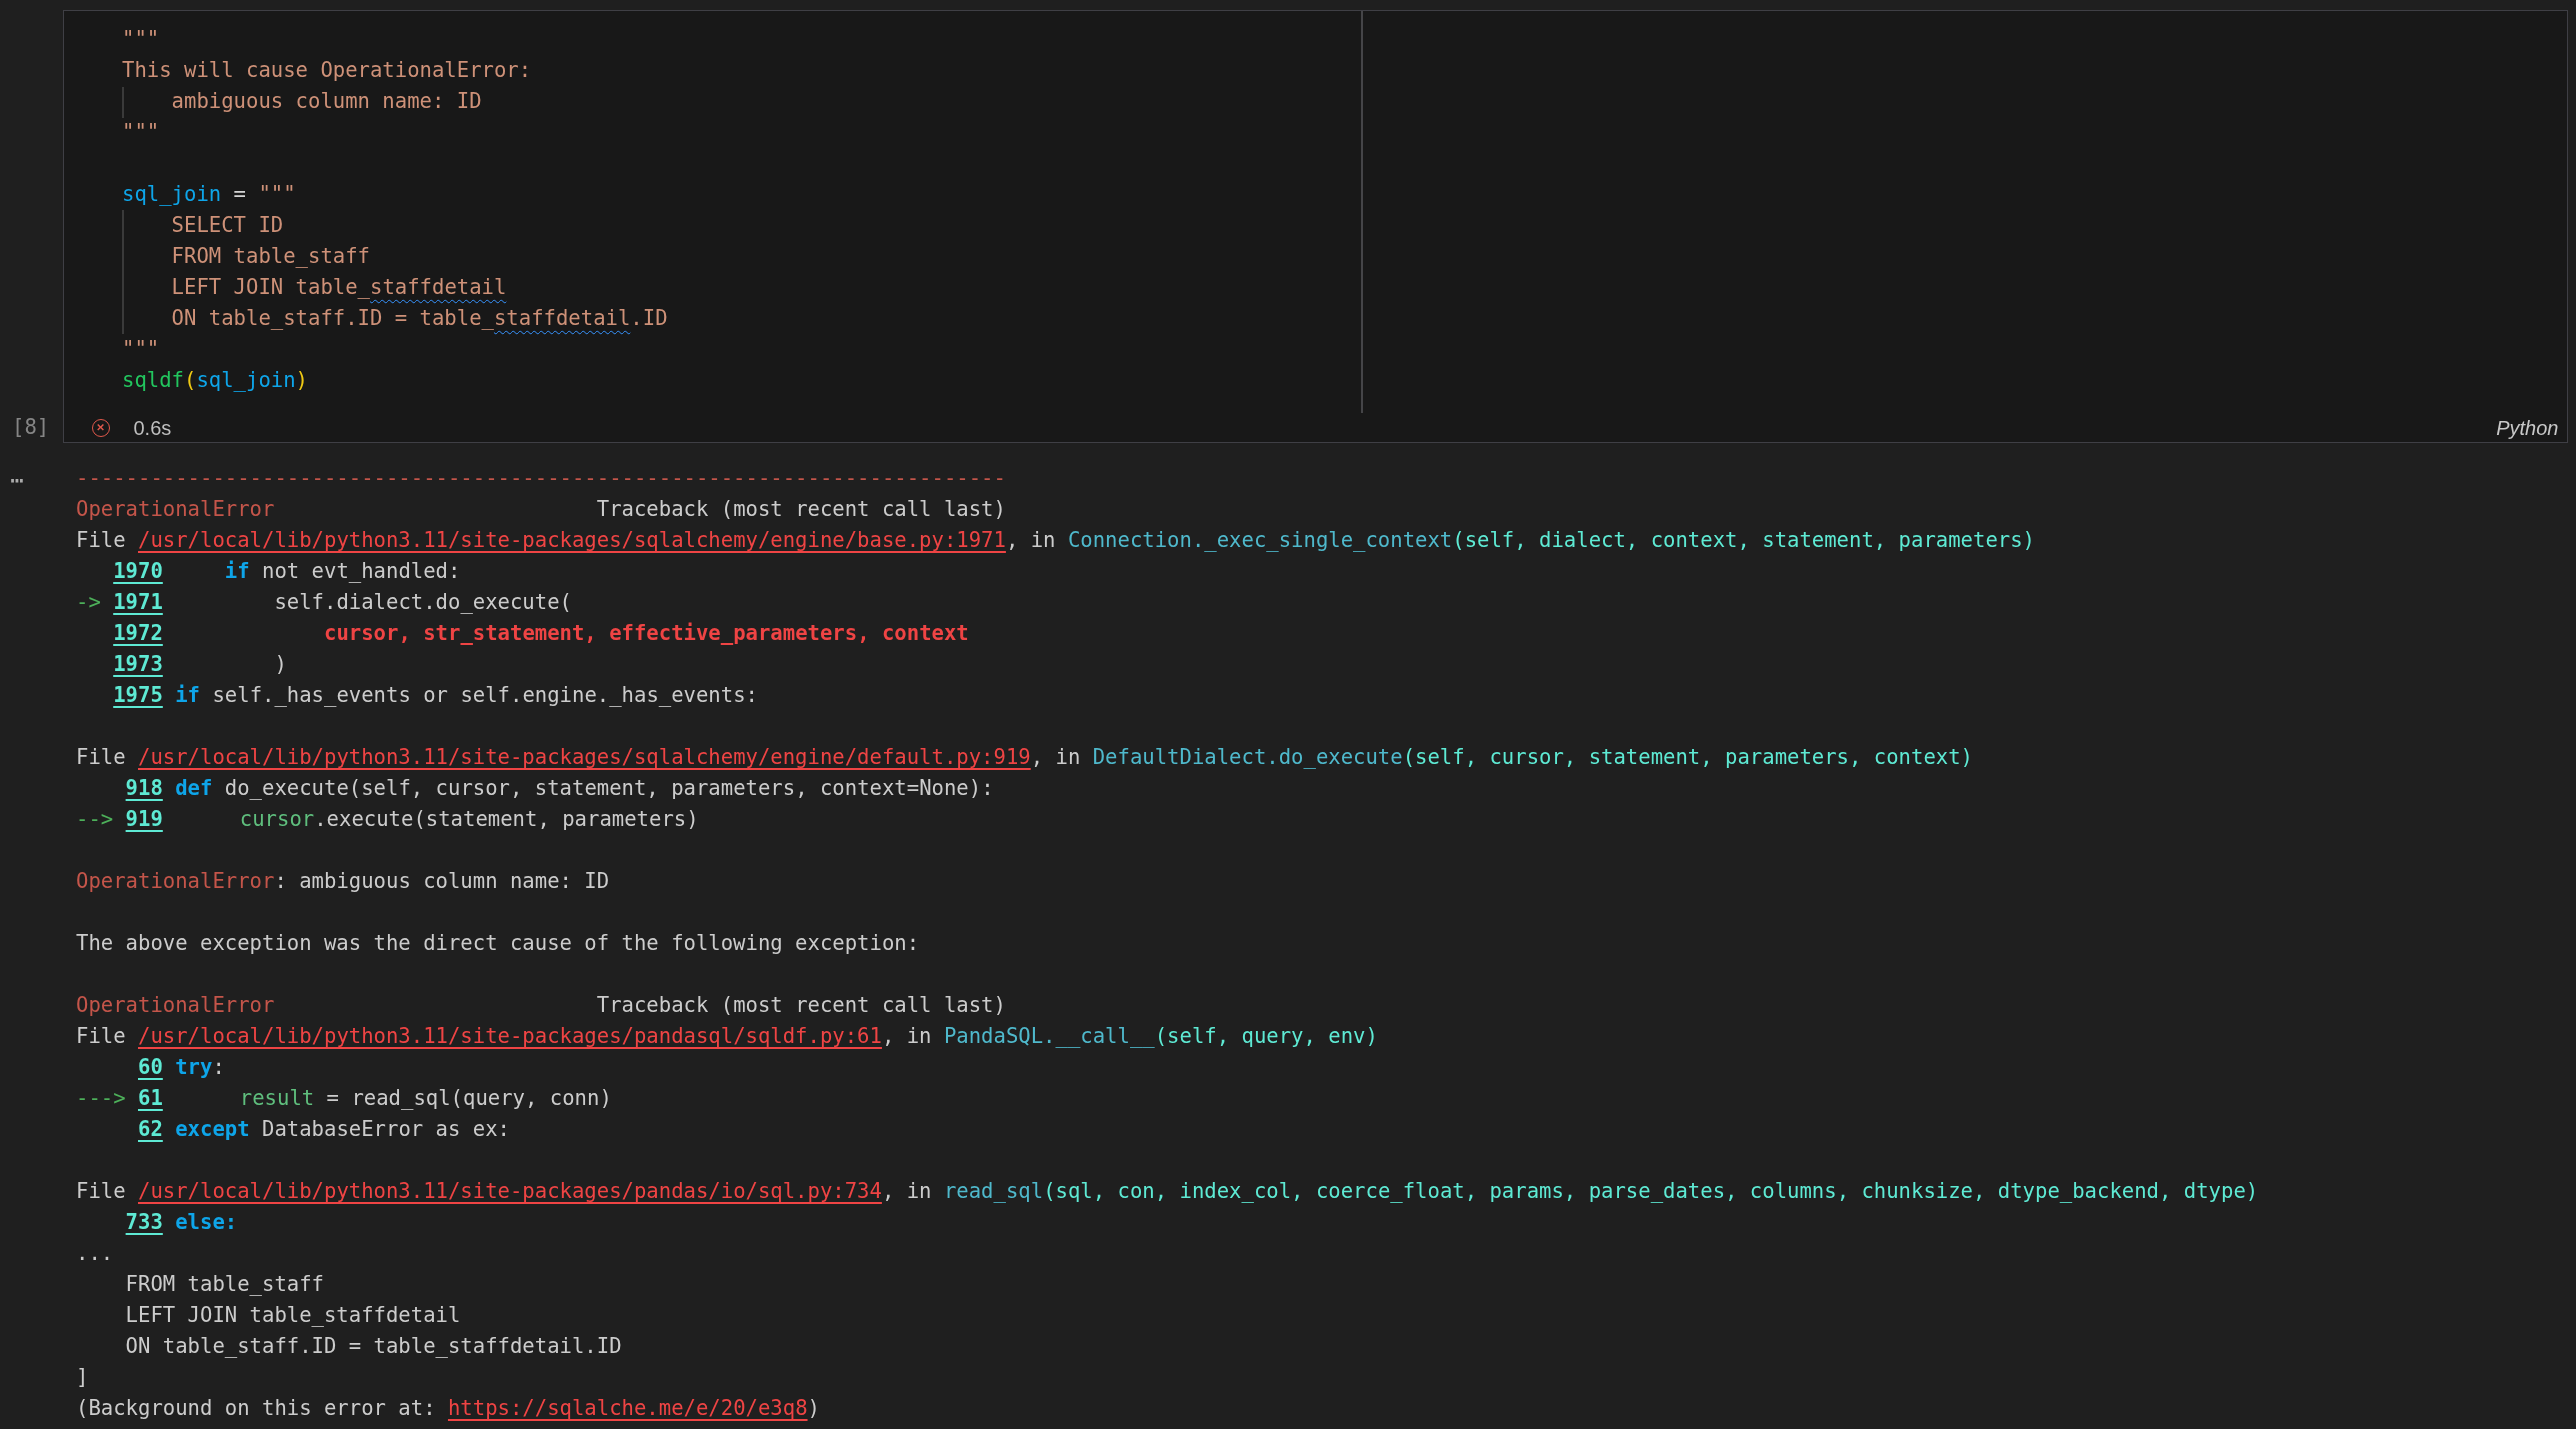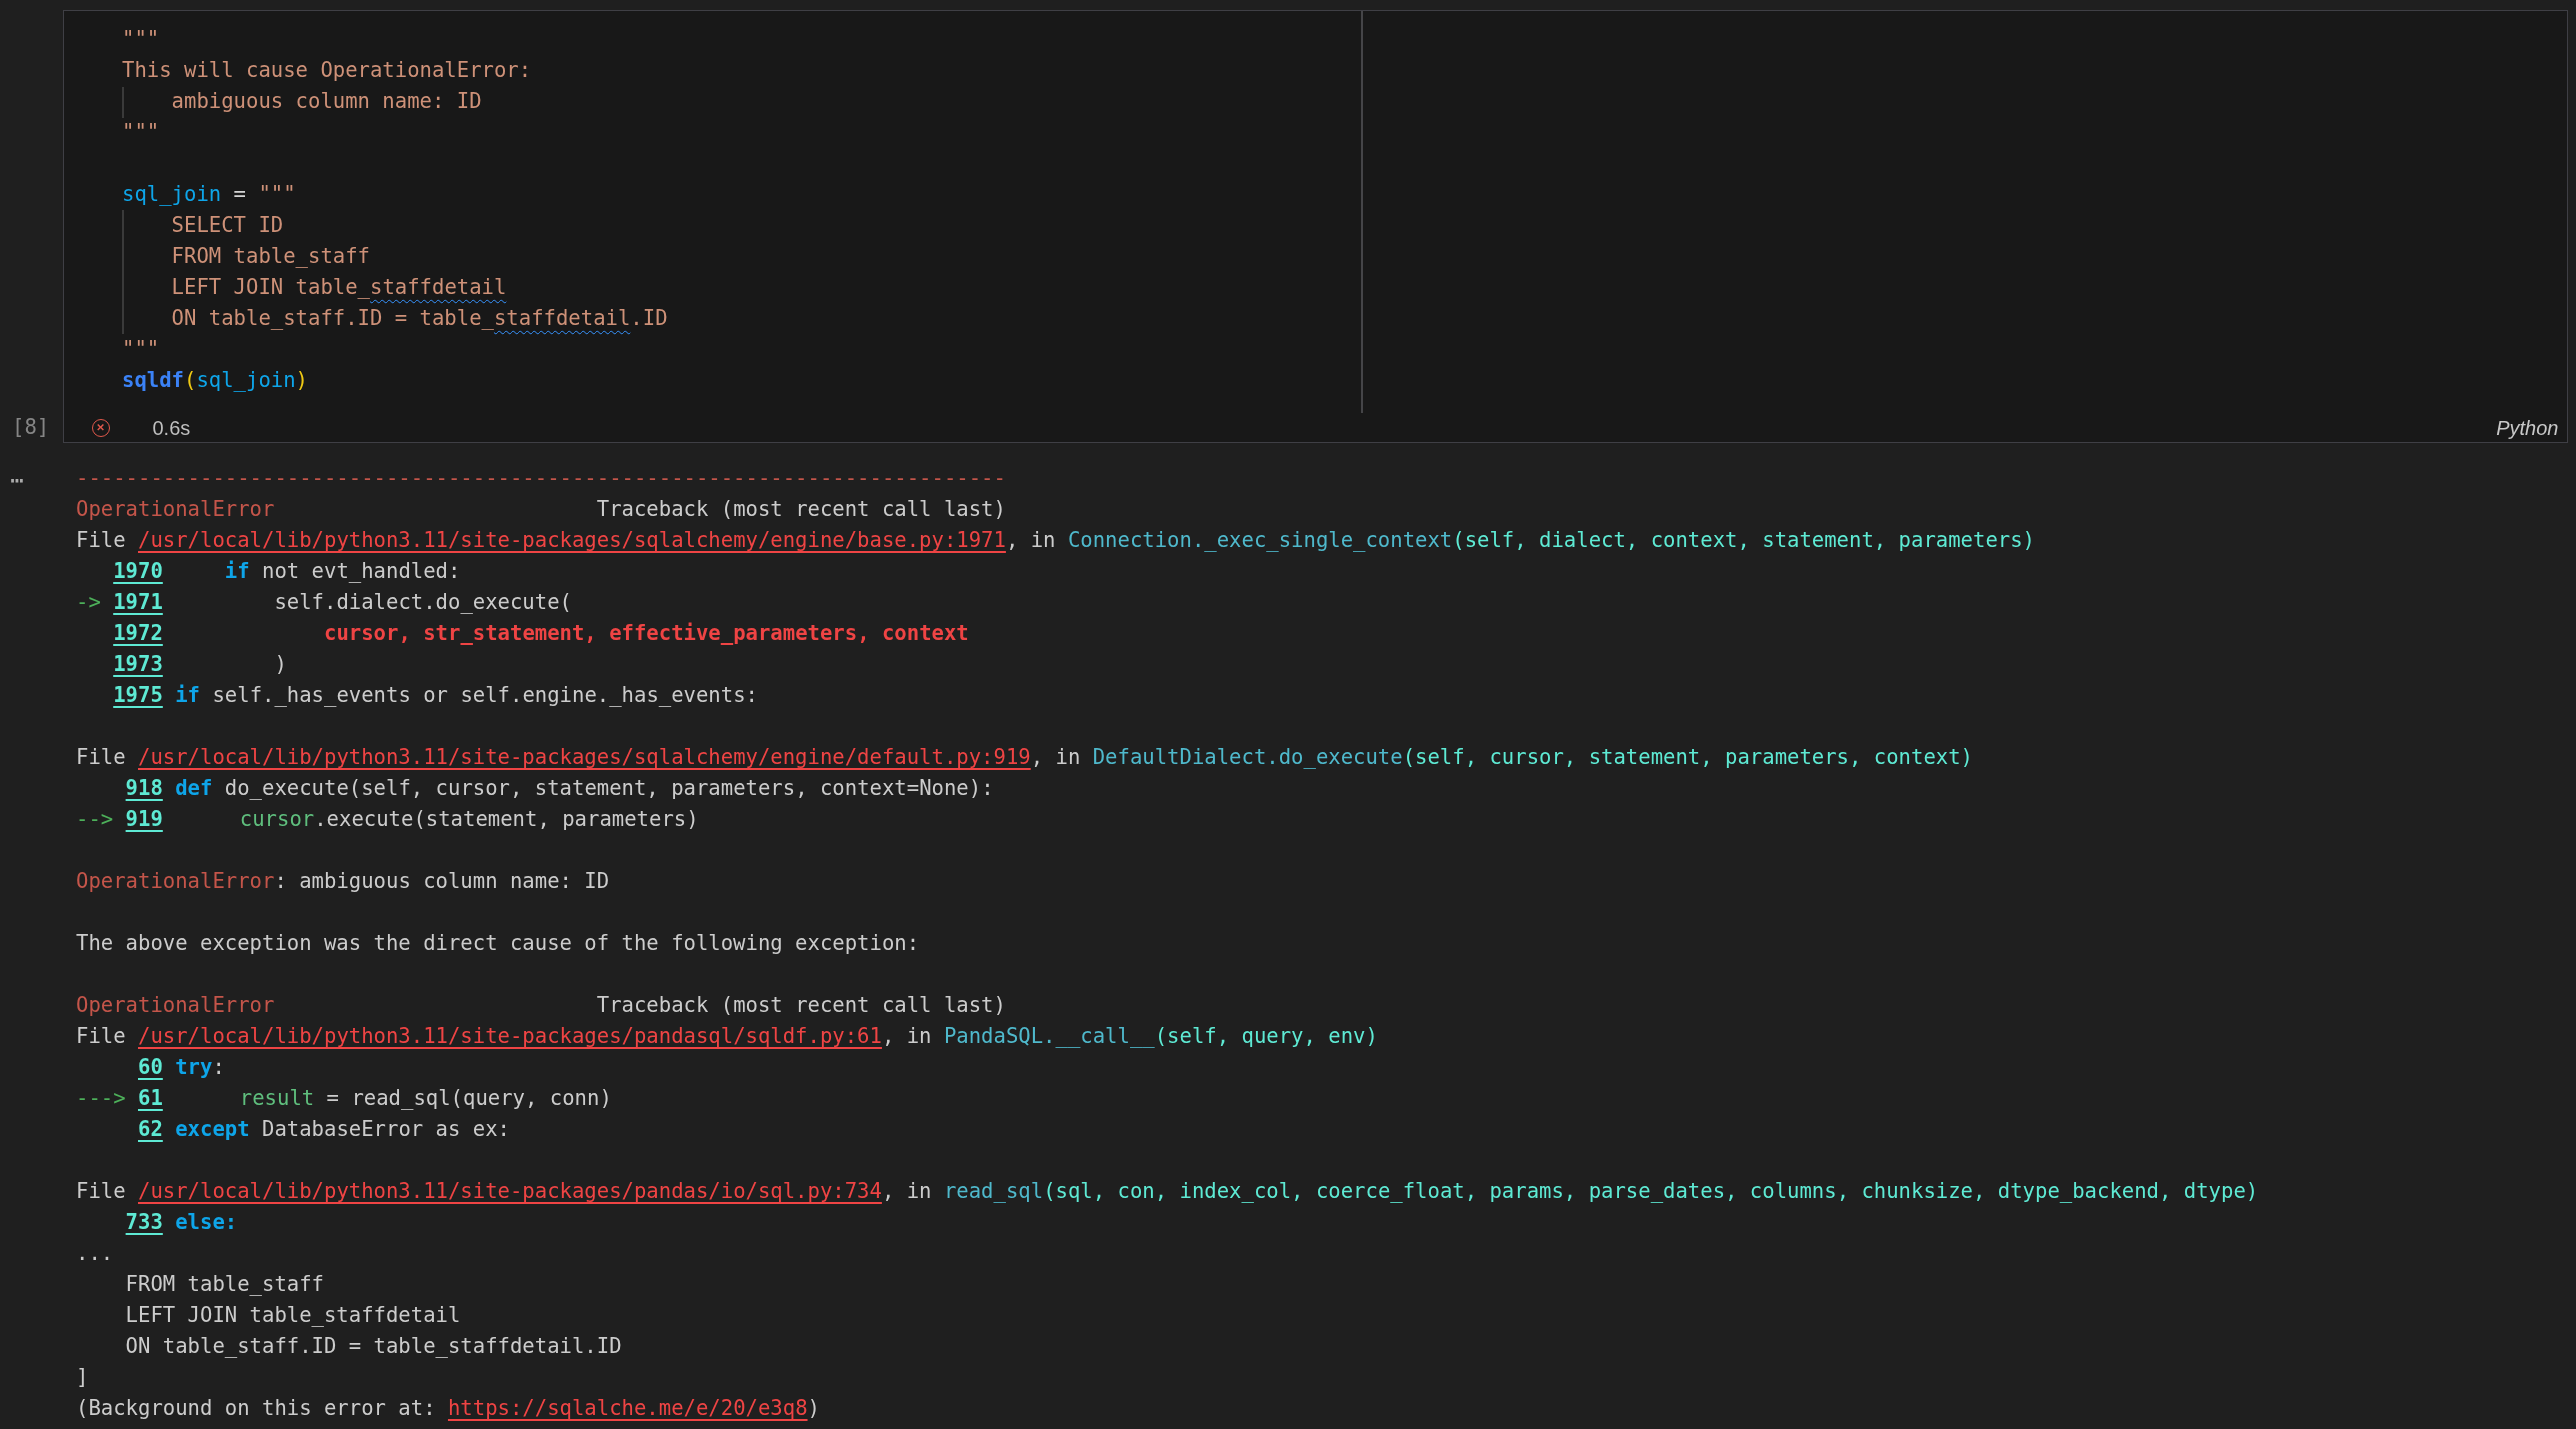--- a/index.html
+++ b/index.html
@@ -21,39 +21,39 @@
   }
   .code .line { height:31px; }
   .ruler  { position:absolute; left:1297px; top:0; width:1.7px; height:402px; background:#454548; }
   .guide  { position:absolute; width:1.7px; background:#3a3a3a; }
   .guide.g1 { left:58px; top:76px;  height:31px; }
   .guide.g2 { left:58px; top:199px; height:124px; }
   
   .c-str { color:#ce9178; }
   .c-var { color:#0ea5e9; }
   .c-op  { color:#d4d4d4; }
-  .c-fn  { color:#3b82f6;font-weight:bold; }
+  .c-fn  { color:#22c55e; }
   .c-br  { color:#efc914; }
   .c-squig {
     text-decoration:underline; text-decoration-style:wavy;
     text-decoration-color:#3794ff; text-decoration-thickness:1.3px;
     text-underline-offset:5.2px;
   }
   
   .statusbar {
     position:absolute; left:0; right:0; bottom:0; height:28px;
     display:flex; align-items:center;
     font-family:"Liberation Sans", sans-serif; font-size:20px; color:#bfbfbf;
   }
   .erricon {
     width:18px; height:18px; margin-left:27.5px; border:1.7px solid #e0584b;
     border-radius:50%; color:#e0584b; display:flex; align-items:center;
     justify-content:center; font-size:10.3px; font-weight:bold; line-height:1;
   }
-  .time { margin-left:43px; }
+  .time { margin-left:24px; }
   .lang { margin-left:auto; margin-right:8.6px; color:#c8c8c8;font-style:italic; }
   .execcount {
     position:absolute; left:12px; top:415px; height:28px; line-height:28px;
     font:20.6px "DejaVu Sans Mono", monospace; color:#858585;
   }
   
   .collapse {
     position:absolute; left:10.3px; top:465px;
     font:22.4px/31px "DejaVu Sans Mono", monospace; color:#ababab;
   }

